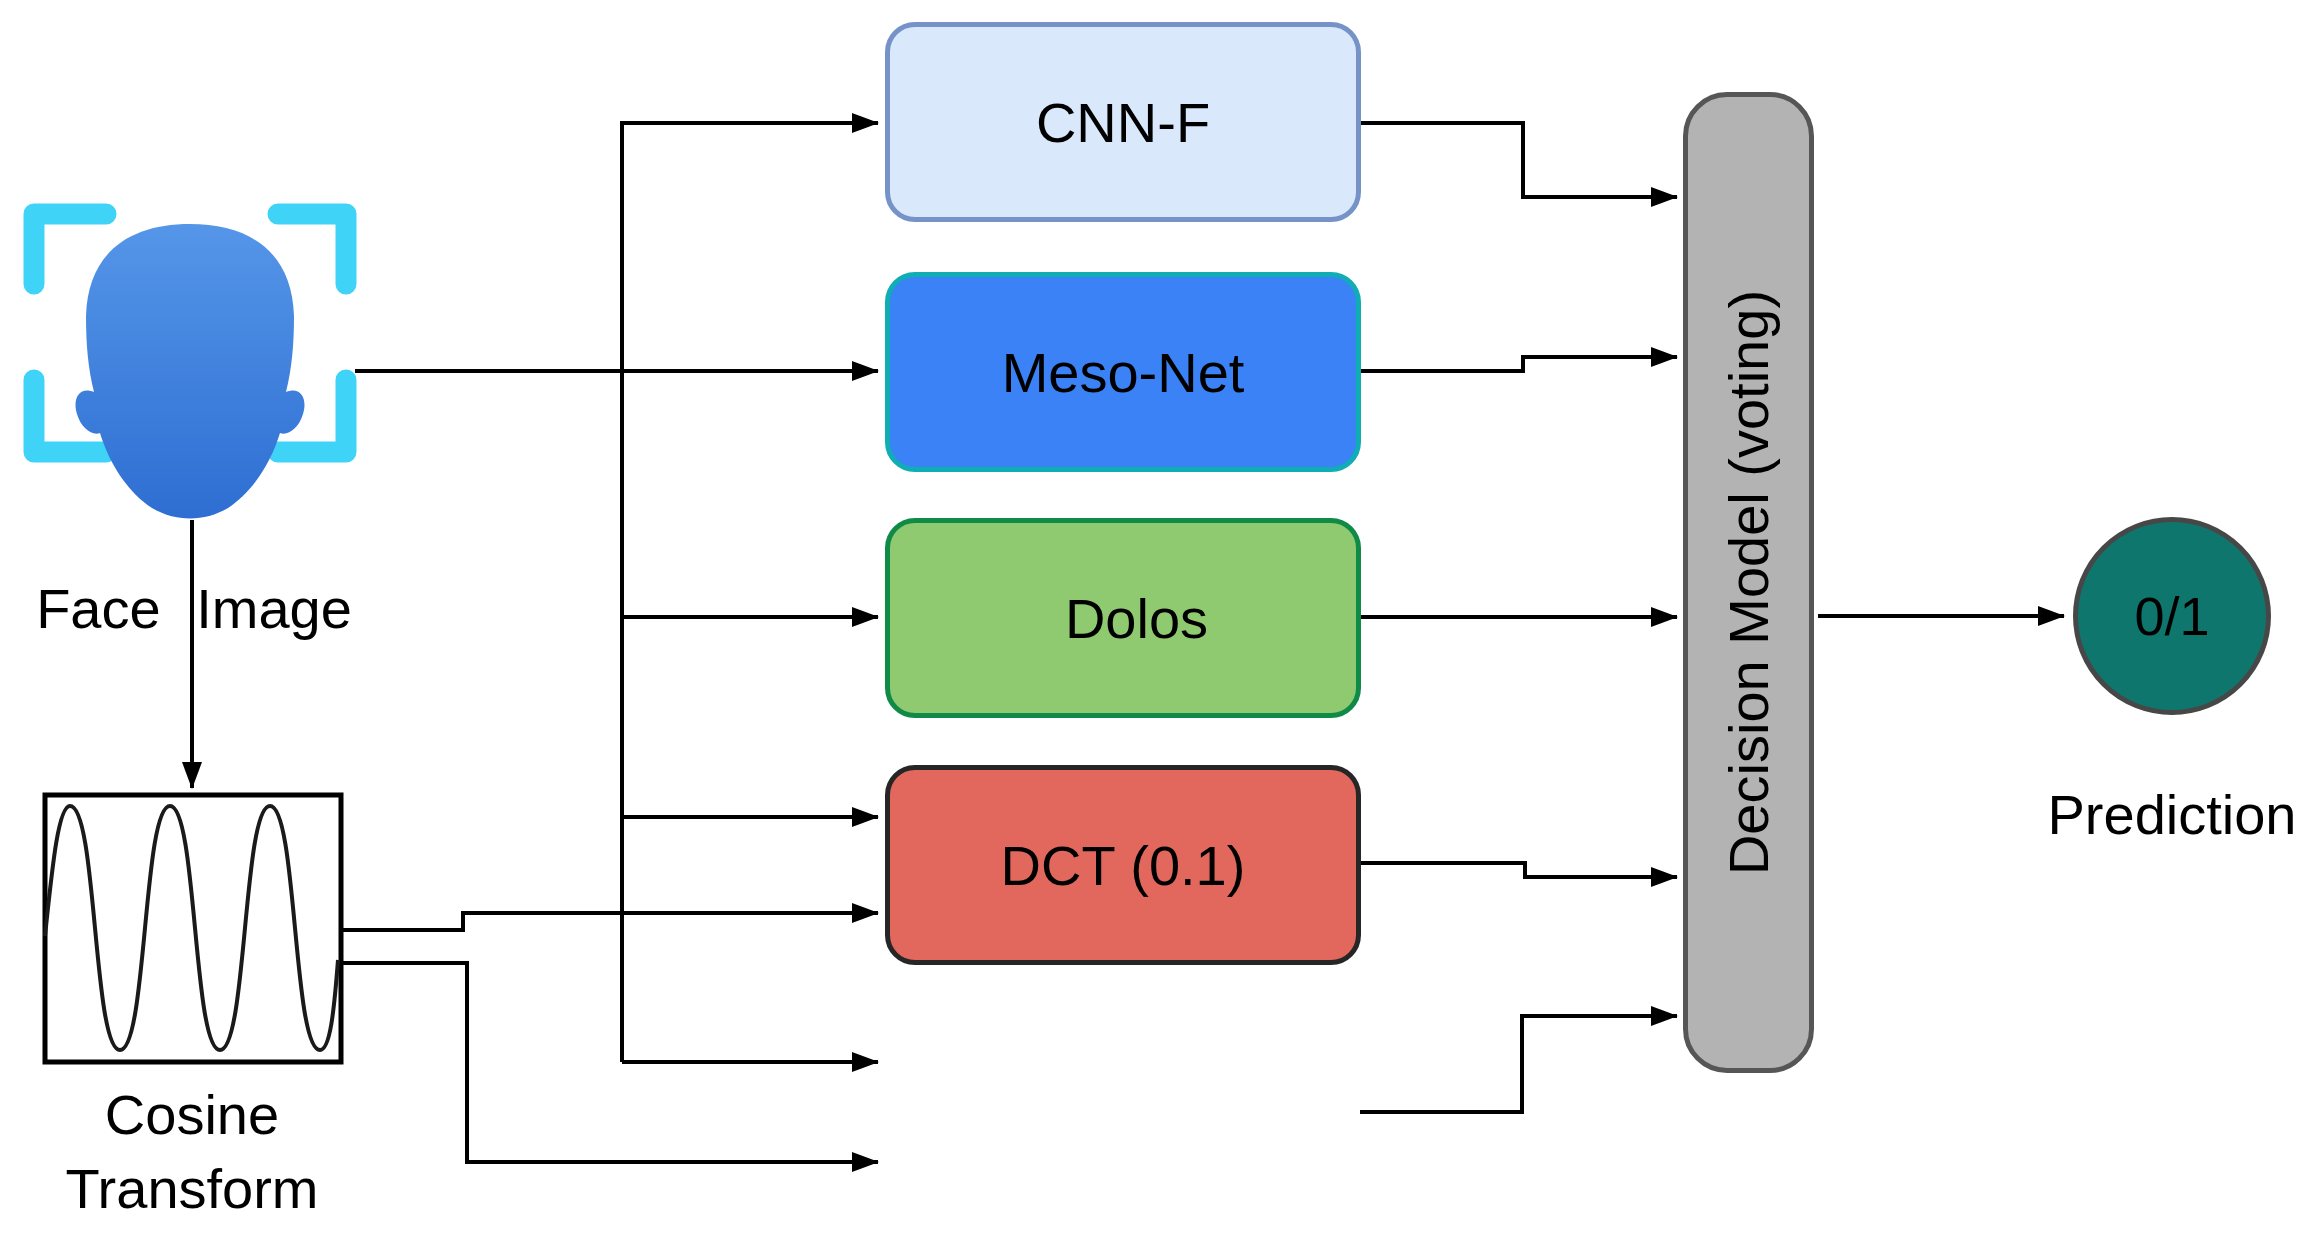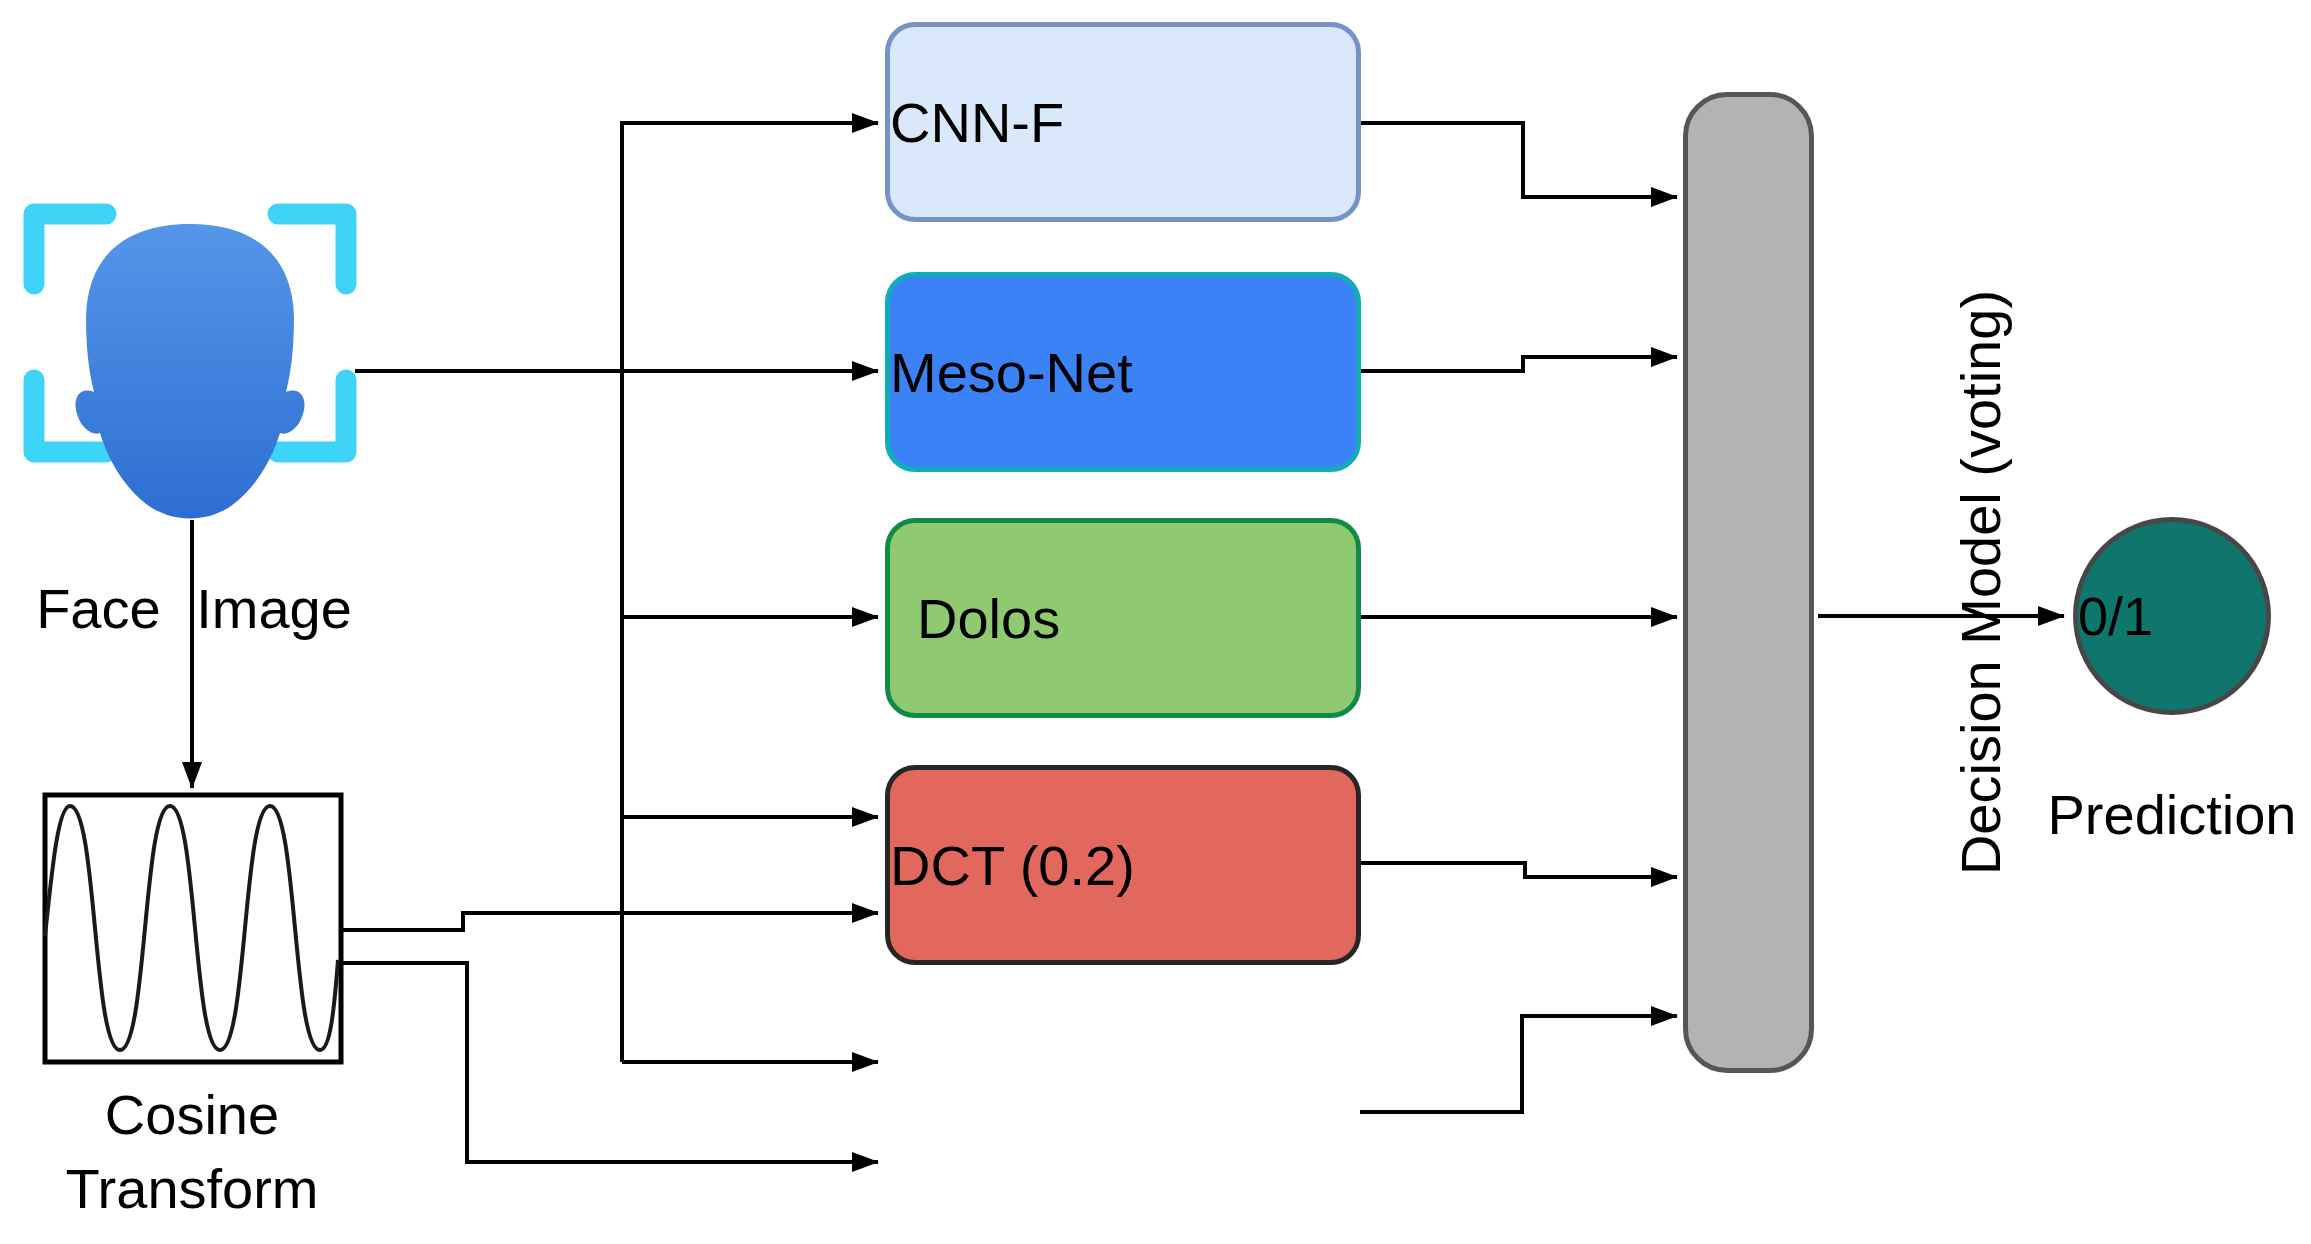--- a/index.html
+++ b/index.html
@@ -1,19 +1,19 @@
 <!DOCTYPE html>
 <html><head>
 <meta charset="utf-8">
 <style>
   html,body{margin:0;padding:0;background:#fff;}
   .canvas{position:relative;width:2311px;height:1244px;background:#ffffff;
           font-family:"Liberation Sans",sans-serif;color:#000;overflow:hidden;}
   svg.wires{position:absolute;left:0;top:0;}
-  .node{position:absolute;box-sizing:border-box;display:flex;align-items:center;
+  .node{position:absolute;box-sizing:border-box;display:flex;align-items:center;justify-content:center;
         font-size:56px;color:#000;}
   .model{left:885px;width:476px;height:200px;border-radius:30px;border:5px solid;}
   #box-cnnf {top:22px;  background:#dae8fc;border-color:#7593c6;}
   #box-meso {top:272px; background:#3b82f6;border-color:#10adb5;}
   #box-dolos{top:518px; background:#8fca71;border-color:#108a47;padding-left:27px;}
   #box-dct01{top:765px; background:#e2685e;border-color:#262626;}
   #box-dct05{top:1012px;background:#c4aed2;border-color:#3a3440;}
   #box-decision{left:1683px;top:92px;width:131px;height:981px;border-radius:44px;
                 background:#b3b3b3;border:5px solid #565656;}
   #box-decision .vtext{transform:rotate(-90deg);white-space:nowrap;font-size:56px;}
@@ -82,21 +82,21 @@
   <div class="node model" id="box-cnnf">
     <span>CNN-F</span>
   </div>
   <div class="node model" id="box-meso">
     <span>Meso-Net</span>
   </div>
   <div class="node model" id="box-dolos">
     <span>Dolos</span>
   </div>
   <div class="node model" id="box-dct01">
-    <span>DCT (0.2)</span>
+    <span>DCT (0.1)</span>
   </div>
 
   <div class="node" id="box-decision">
     <span class="vtext">Decision Model (voting)</span>
   </div>
 
   <div class="node" id="pred-circle">
     <span>0/1</span>
   </div>
 

